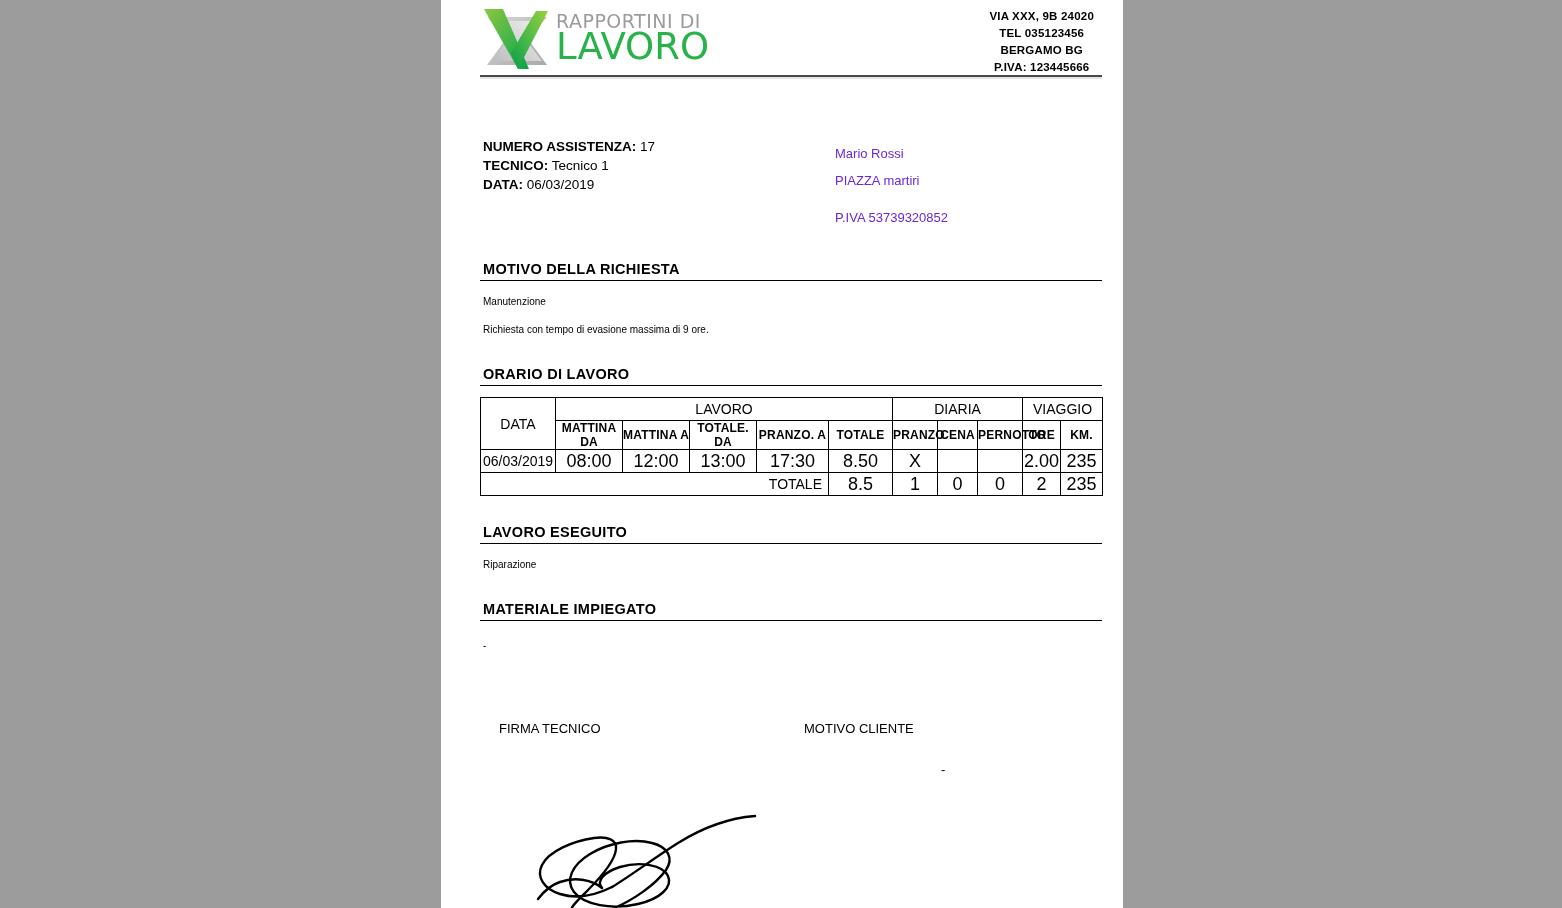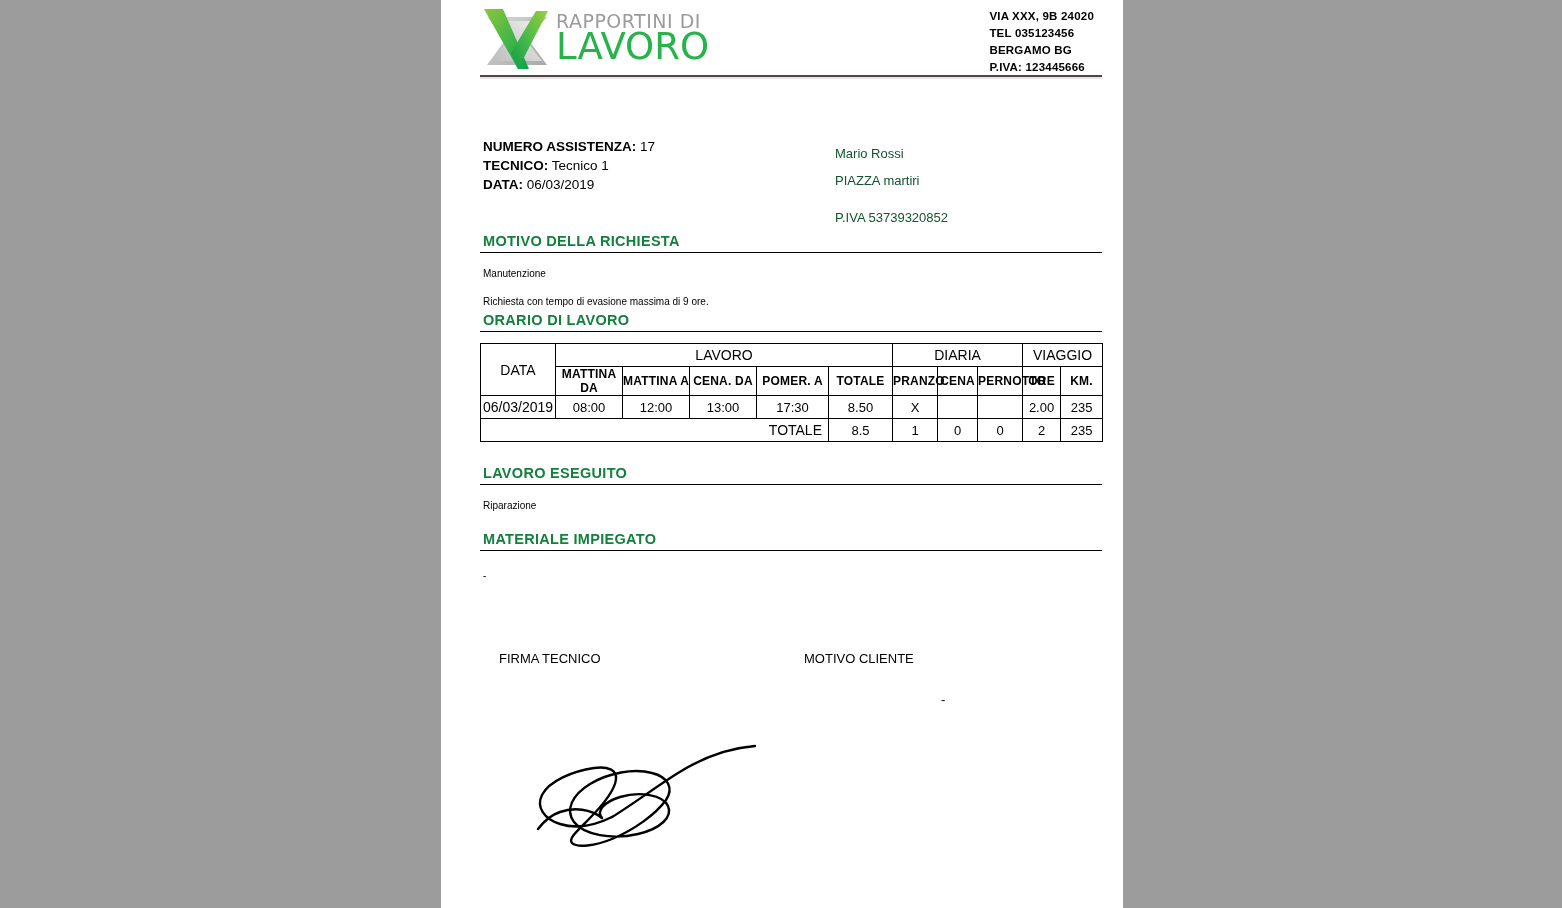--- a/index.html
+++ b/index.html
@@ -67,20 +67,21 @@
   }
   .company-block {
     position: absolute;
     right: 8px;
     top: 8px;
     font-size: 11.5px;
     font-weight: bold;
     line-height: 17px;
     color: #000;
     letter-spacing: 0.2px;
+    text-align: center;
   }
   .header-rule {
     position: absolute;
     left: 0;
     top: 75px;
     width: 622px;
     height: 2px;
     background: #4c4646;
     box-shadow: 0 2px 0 #e6e4e4;
   }
@@ -99,33 +100,34 @@
     line-height: 19px;
     color: #000;
   }
   .meta-left .lbl { font-weight: bold; margin-top: 32px; }
   .meta-right {
     position: absolute;
     left: 355px;
     top: 10px;
     font-size: 13px;
     line-height: 14px;
-    color: #14532d;
+    color: #6d28d9;
   }
   .meta-right div { margin-bottom: 13px; }
   .meta-right div.gap { margin-bottom: 23px; }
 
   
   .section-title {
     font-size: 14.5px;
     font-weight: bold;
-    color: #15803d;
+    color: #000000;
     letter-spacing: 0.3px;
     padding: 0 0 3px 3px;
     border-bottom: 1.5px solid #000;
+    margin-top: 28px;
   }
   .section-body {
     font-size: 10px;
     color: #000;
     padding: 12px 0 0 3px;
     line-height: 17px;
   }
   .section-body .p2 { margin-top: 11px; }
 
   
@@ -147,21 +149,21 @@
     font-weight: normal;
     height: 22px;
   }
   .hours-table .sub {
     font-size: 12px;
     font-weight: bold;
     height: 22px;
     letter-spacing: 0.2px;
   }
   .hours-table .data-cell {
-    font-size: 13px;
+    font-size: 18px;
     height: 22px;
   }
   .hours-table .total-label {
     font-size: 14px;
     text-align: right;
     padding-right: 6px;
     height: 22px;
   }
   .hours-table .cell-date { font-size: 14px; }
 
@@ -294,22 +296,22 @@
         <tbody>
           <tr>
             <td class="grp" rowspan="2">DATA</td>
             <td class="grp" colspan="5">LAVORO</td>
             <td class="grp" colspan="3">DIARIA</td>
             <td class="grp" colspan="2">VIAGGIO</td>
           </tr>
           <tr>
             <td class="sub">MATTINA DA</td>
             <td class="sub">MATTINA A</td>
-            <td class="sub">CENA. DA</td>
-            <td class="sub">POMER. A</td>
+            <td class="sub">TOTALE. DA</td>
+            <td class="sub">PRANZO. A</td>
             <td class="sub">TOTALE</td>
             <td class="sub">PRANZO</td>
             <td class="sub">CENA</td>
             <td class="sub">PERNOTTO</td>
             <td class="sub">ORE</td>
             <td class="sub">KM.</td>
           </tr>
           <tr>
             <td class="data-cell cell-date">06/03/2019</td>
             <td class="data-cell">08:00</td>

